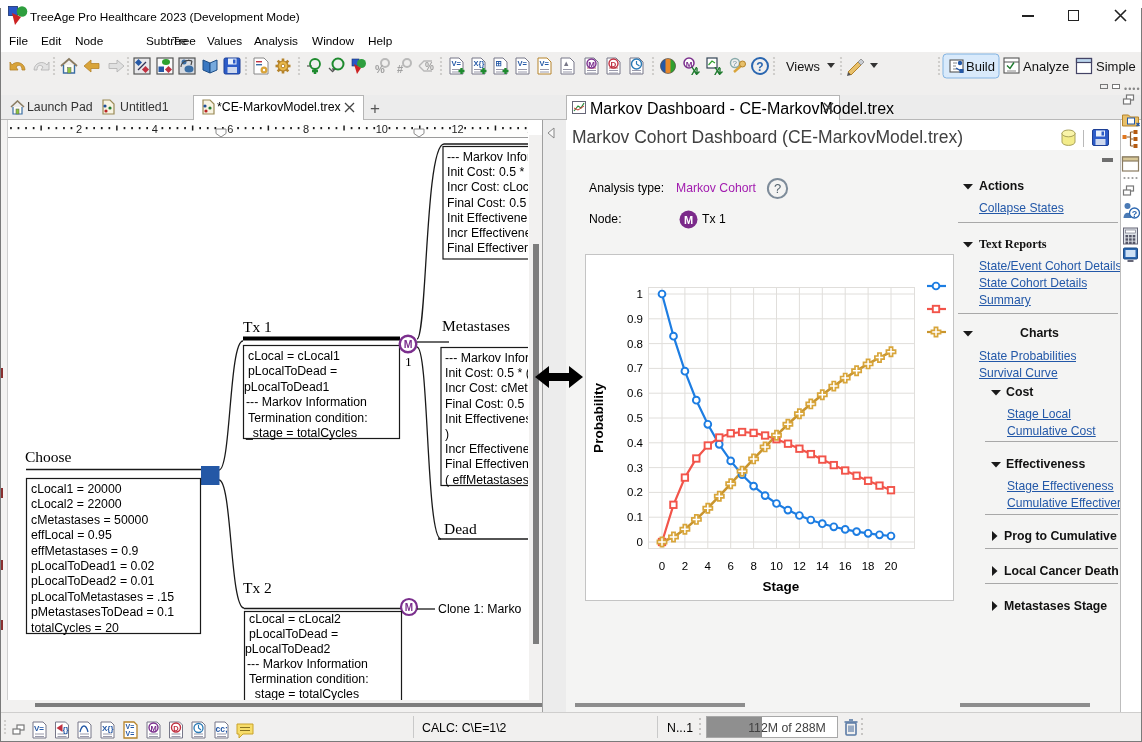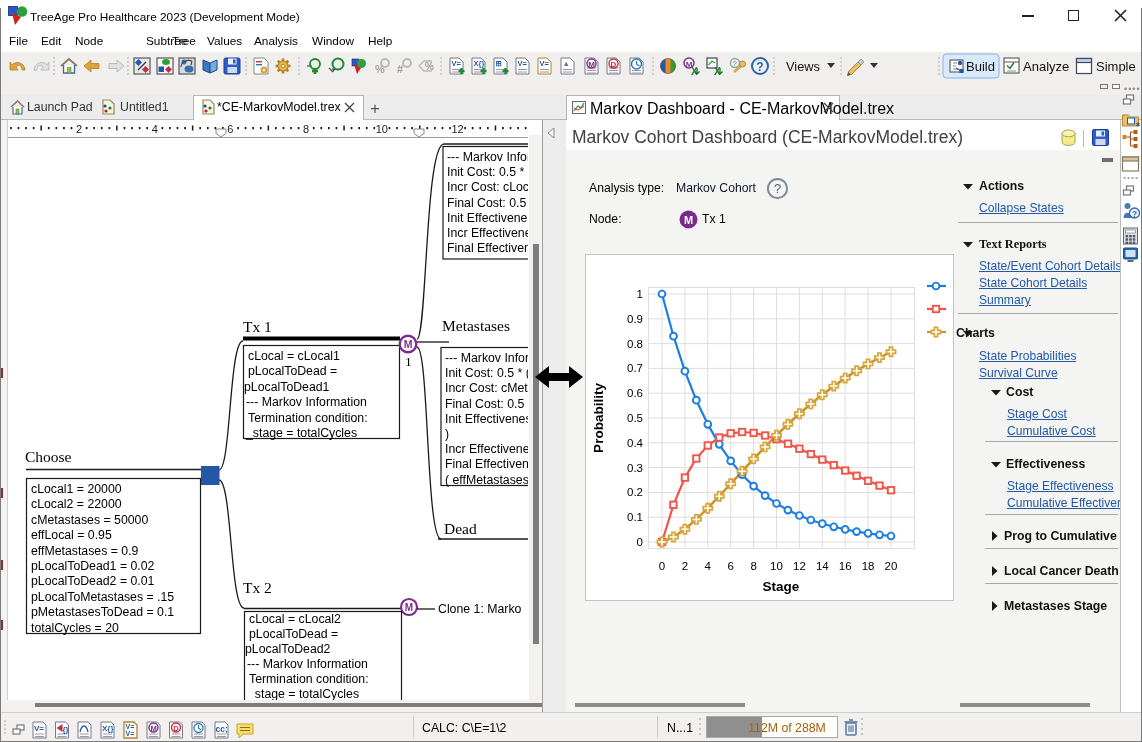--- a/index.html
+++ b/index.html
@@ -567,21 +567,21 @@
 <svg class="abs" style="left:1092px;top:129px" width="17" height="17" viewBox="0 0 17 17">
   <rect x="0.5" y="0.5" width="16" height="16" rx="1.5" fill="#2d5cc8" stroke="#1d3f95"></rect>
   <rect x="4" y="1.5" width="9" height="6" fill="#e8f0fb"></rect>
   <rect x="9.5" y="2.5" width="2.5" height="4" fill="#2d5cc8"></rect>
   <rect x="3.5" y="10" width="10" height="6" fill="#cfd9ee"></rect>
 </svg>
 
 <div class="abs" style="left:1102px;top:158px;width:11px;height:4px;background:#6e6e6e;"></div>
 
 <div class="abs" style="left:589px;top:181px;font-size:12.2px;color:#000;">Analysis type:</div>
-<div class="abs" style="left:676px;top:181px;font-size:12.2px;color:#0f172a;">Markov Cohort</div>
+<div class="abs" style="left:676px;top:181px;font-size:12.2px;color:#a21caf;">Markov Cohort</div>
 <svg class="abs" style="left:766px;top:177px" width="23" height="23">
     <circle cx="11.5" cy="11.5" r="9.6" fill="none" stroke="#7e8c9a" stroke-width="2"></circle>
     <text x="11.5" y="16" text-anchor="middle" font-size="13" fill="#55646f" font-family="Liberation Sans">?</text>
   </svg>
 <div class="abs" style="left:589px;top:212px;font-size:12.2px;color:#000;">Node:</div>
 <svg class="abs" style="left:679px;top:210px" width="19" height="19">
     <circle cx="9.5" cy="9.5" r="9" fill="#7b2a8a"></circle>
     <text x="9.5" y="13.6" text-anchor="middle" font-size="11" font-weight="bold" fill="#fff" font-family="Liberation Sans">M</text>
   </svg>
 <div class="abs" style="left:702px;top:212px;font-size:12.2px;color:#000;">Tx 1</div>
@@ -725,28 +725,28 @@
     <path d="M0,1 L10,1 L5,6.5 Z" fill="#1a1a1a"></path>
   </svg>
 <div class="abs hdr" style="left:979px;top:237px;font-family:Liberation Serif, serif;">Text Reports</div>
 <div class="abs" style="left:979px;top:256px;max-width:141px;overflow:hidden;white-space:nowrap;"><a class="lnk">State/Event Cohort Details</a></div>
 <div class="abs" style="left:979px;top:273px;max-width:141px;overflow:hidden;white-space:nowrap;"><a class="lnk">State Cohort Details</a></div>
 <div class="abs" style="left:979px;top:290px;max-width:141px;overflow:hidden;white-space:nowrap;"><a class="lnk">Summary</a></div>
 <div class="sep" style="left:958px;top:313px;width:160px;background:#a8a8a8;"></div>
 <svg class="abs" style="left:963px;top:330px" width="10" height="7">
     <path d="M0,1 L10,1 L5,6.5 Z" fill="#1a1a1a"></path>
   </svg>
-<div class="abs hdr" style="left:956px;top:326px;text-align:center;">Charts</div>
+<div class="abs hdr" style="left:1020px;top:326px;text-align:center;">Charts</div>
 <div class="abs" style="left:979px;top:346px;max-width:141px;overflow:hidden;white-space:nowrap;"><a class="lnk">State Probabilities</a></div>
 <div class="abs" style="left:979px;top:363px;max-width:141px;overflow:hidden;white-space:nowrap;"><a class="lnk">Survival Curve</a></div>
 <svg class="abs" style="left:991px;top:389px" width="10" height="7">
     <path d="M0,1 L10,1 L5,6.5 Z" fill="#1a1a1a"></path>
   </svg>
 <div class="abs hdr" style="left:1006px;top:385px;">Cost</div>
-<div class="abs" style="left:1007px;top:404px;max-width:113px;overflow:hidden;white-space:nowrap;"><a class="lnk">Stage Cost</a></div>
+<div class="abs" style="left:1007px;top:404px;max-width:113px;overflow:hidden;white-space:nowrap;"><a class="lnk">Stage Local</a></div>
 <div class="abs" style="left:1007px;top:421px;max-width:113px;overflow:hidden;white-space:nowrap;"><a class="lnk">Cumulative Cost</a></div>
 <div class="sep" style="left:985px;top:441px;width:133px;background:#a8a8a8;"></div>
 <svg class="abs" style="left:991px;top:461px" width="10" height="7">
     <path d="M0,1 L10,1 L5,6.5 Z" fill="#1a1a1a"></path>
   </svg>
 <div class="abs hdr" style="left:1006px;top:457px;">Effectiveness</div>
 <div class="abs" style="left:1007px;top:476px;max-width:113px;overflow:hidden;white-space:nowrap;"><a class="lnk">Stage Effectiveness</a></div>
 <div class="abs" style="left:1007px;top:493px;max-width:113px;overflow:hidden;white-space:nowrap;"><a class="lnk">Cumulative Effectiver</a></div>
 <div class="sep" style="left:985px;top:514px;width:133px;background:#a8a8a8;"></div>
 <svg class="abs" style="left:991px;top:531px" width="7" height="10">
@@ -900,21 +900,21 @@
       <path d="M-8,-6 h16 v10 h-10 l-4,4 v-4 h-2 z" fill="#f7dd6a" stroke="#c9a22a" stroke-width="1"></path>
       <path d="M-5,-2.5 h10 M-5,0.5 h10" stroke="#8a7420" stroke-width="1"></path>
     </g>
 </svg>
 <div class="abs" style="left:413px;top:716px;width:1px;height:22px;background:#c9c9c9;"></div>
 <div class="abs" style="left:422px;top:721px;font-size:12.3px;color:#000;">CALC: C\E=1\2</div>
 <div class="abs" style="left:657px;top:716px;width:1px;height:22px;background:#c9c9c9;"></div>
 <div class="abs" style="left:667px;top:721px;font-size:12.3px;color:#000;">N...1</div>
 <div class="abs" style="left:706px;top:716px;width:132px;height:22px;background:#fff;border:1px solid #a8a8a8;"></div>
 <div class="abs" style="left:707px;top:717px;width:55px;height:20px;background:#8f8f8f;"></div>
-<div class="abs" style="left:706px;top:721px;width:132px;text-align:center;font-size:12.3px;color:#a16207;padding-left:30px;">112M of 288M</div>
+<div class="abs" style="left:706px;top:721px;width:132px;text-align:center;font-size:12.3px;color:#404040;padding-left:30px;">112M of 288M</div>
 <svg class="abs" style="left:843px;top:718px" width="16" height="19" viewBox="0 0 16 19">
   <rect x="3" y="5" width="10" height="12" rx="1" fill="none" stroke="#5b7ba6" stroke-width="1.6"></rect>
   <line x1="1.5" y1="4" x2="14.5" y2="4" stroke="#5b7ba6" stroke-width="1.6"></line>
   <line x1="6" y1="2" x2="10" y2="2" stroke="#5b7ba6" stroke-width="1.6"></line>
   <line x1="6" y1="7.5" x2="6" y2="14" stroke="#5b7ba6" stroke-width="1.2"></line>
   <line x1="8" y1="7.5" x2="8" y2="14" stroke="#5b7ba6" stroke-width="1.2"></line>
   <line x1="10" y1="7.5" x2="10" y2="14" stroke="#5b7ba6" stroke-width="1.2"></line>
 </svg>
 
 <div class="abs" style="left:699px;top:718px;width:2px;height:2px;background:#b9b7b4;border-radius:50%;"></div>

